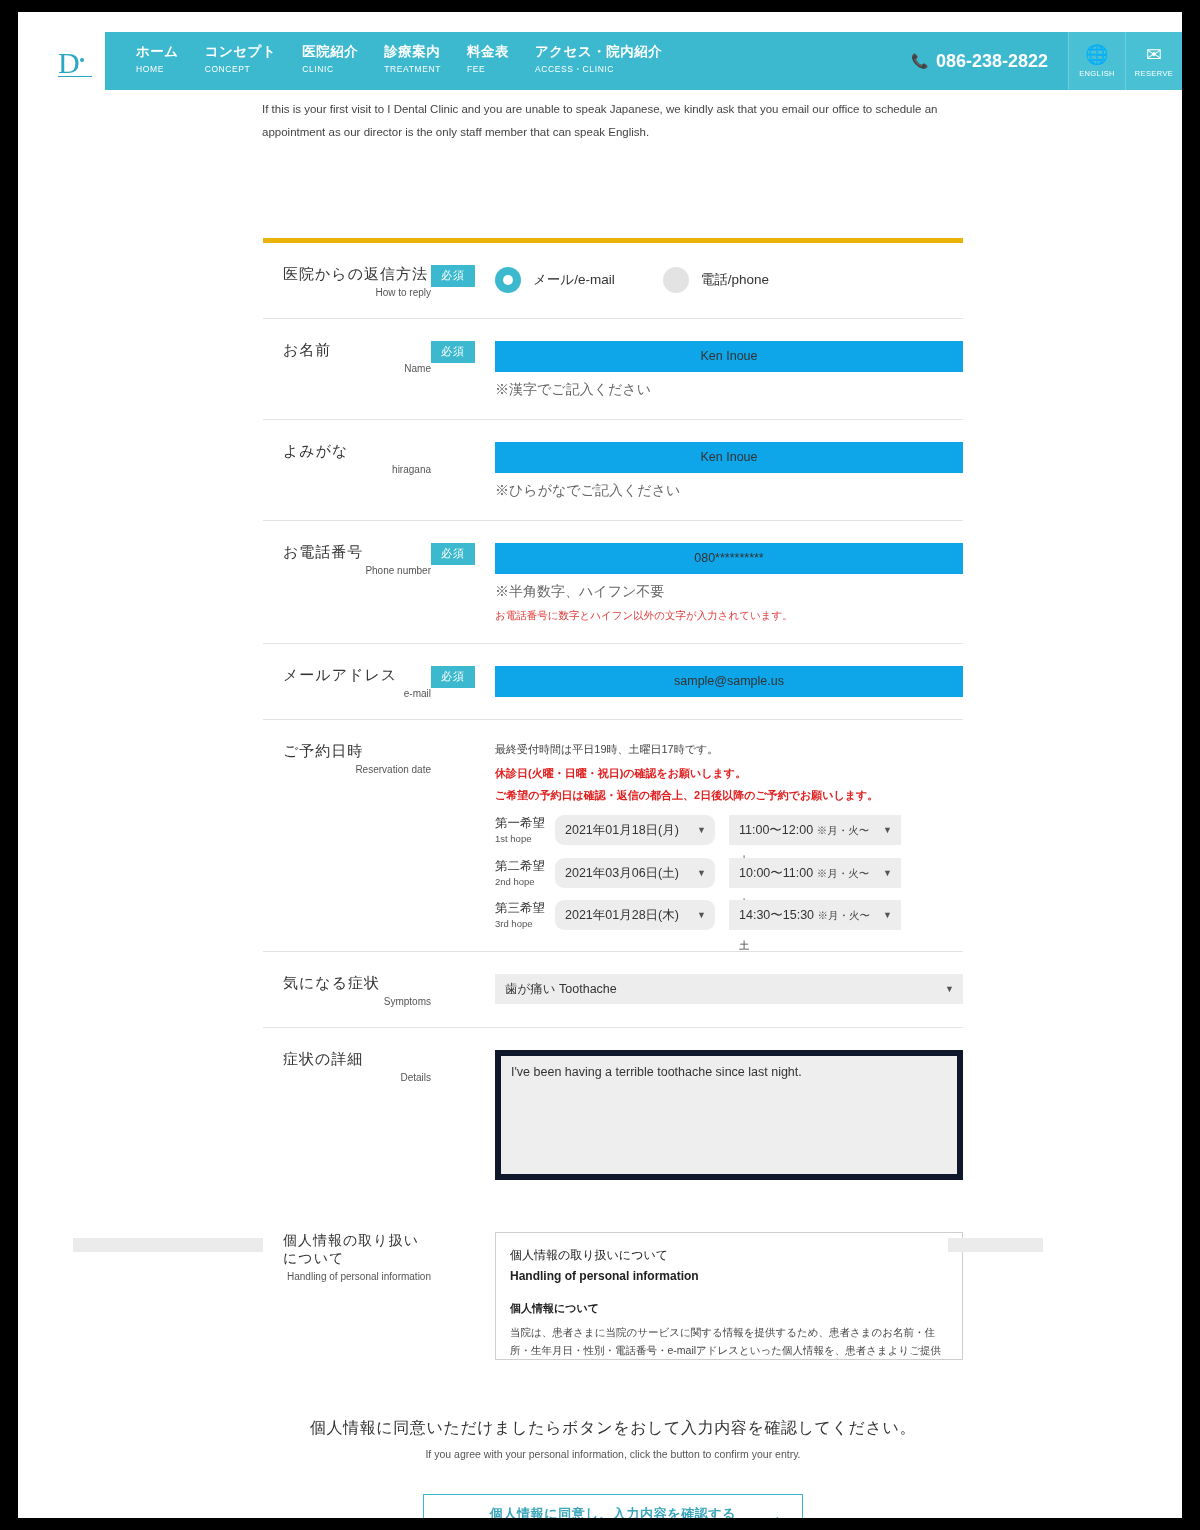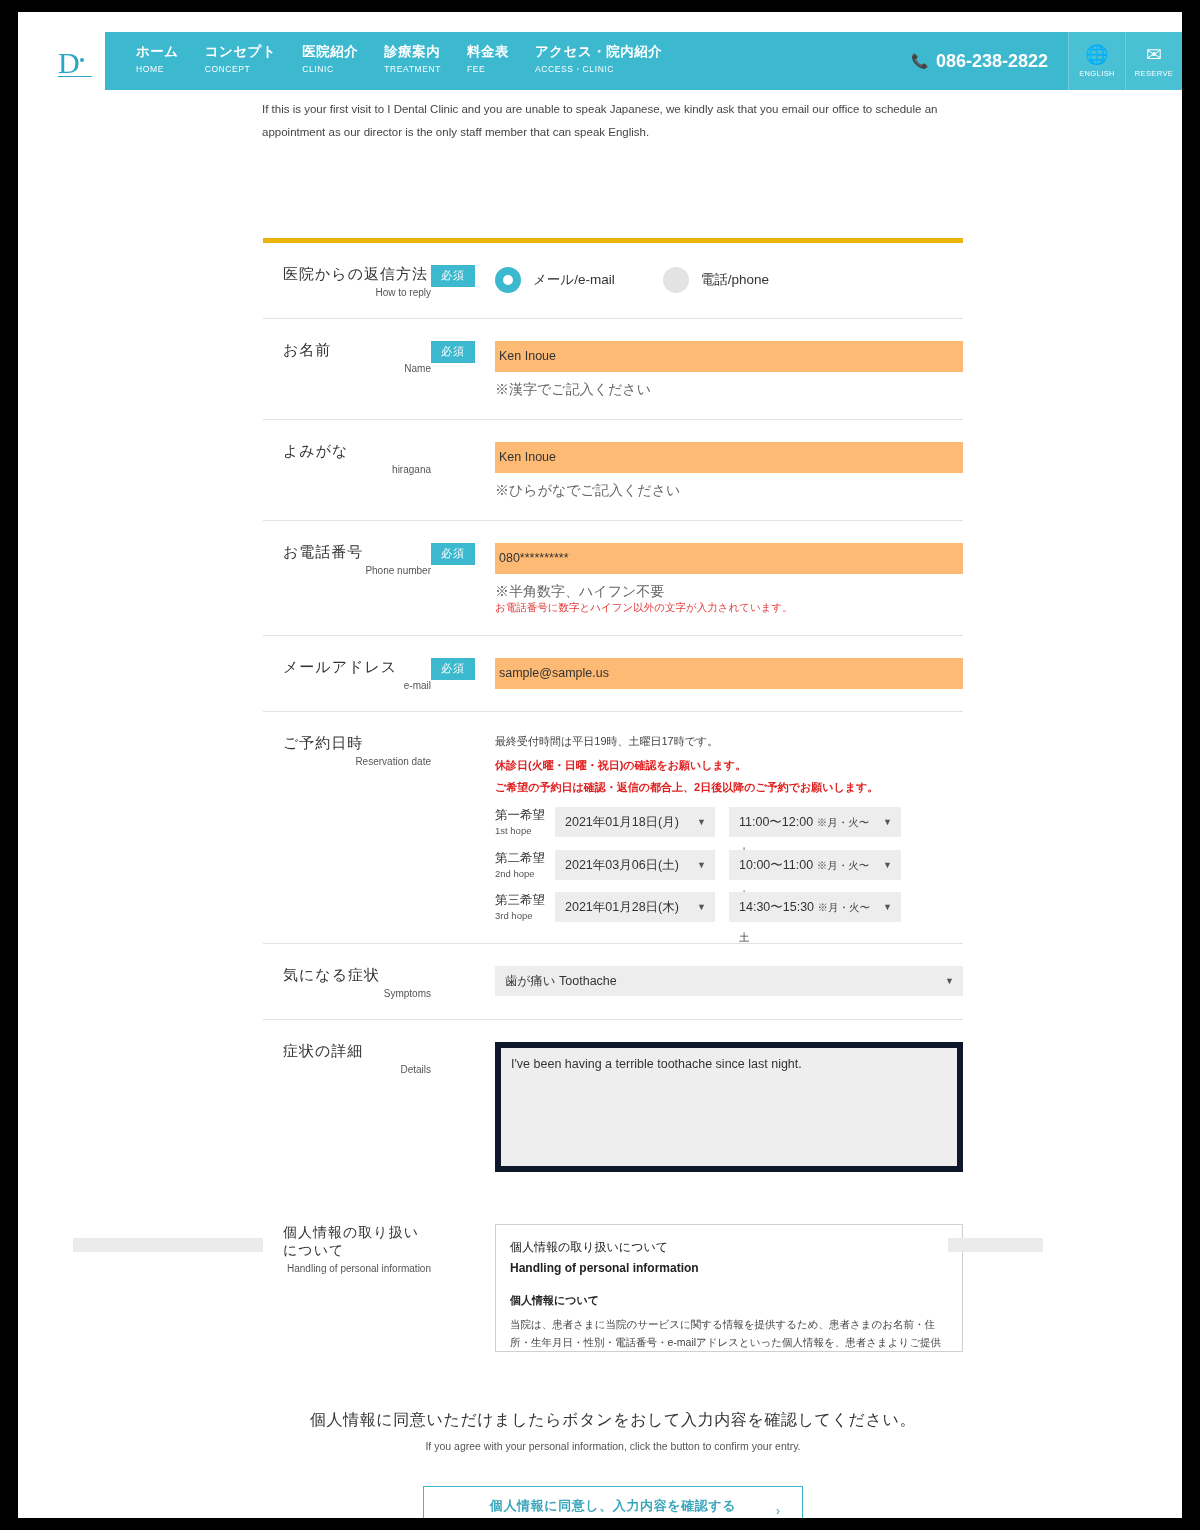--- a/index.html
+++ b/index.html
@@ -185,38 +185,40 @@
     letter-spacing: 1px;
   }
   .field {
     flex: 1;
     padding-left: 12px;
   }
   .textbox {
     display: block;
     width: 100%;
     box-sizing: border-box;
-    background: #fdba74;
+    background: #0ea5e9;
     border: none;
     height: 31px;
     line-height: 31px;
-    padding: 0 4px;
+    padding: 0 10px;
     font-size: 12.5px;
     color: #333;
     font-family: "Liberation Sans", sans-serif;
+    text-align: center;
   }
   .note {
     font-size: 14px;
     color: #666;
     margin-top: 9px;
     display: block;
   }
   .error {
     font-size: 10.5px;
     color: #e23b3b;
+    margin-top: 8px;
     display: block;
   }
   .radios { display: flex; align-items: center; padding-top: 2px; }
   .radio {
     display: flex;
     align-items: center;
     margin-right: 48px;
     cursor: pointer;
   }
   .radio .circle {
@@ -265,21 +267,21 @@
     box-sizing: border-box;
     cursor: pointer;
   }
   .select .caret {
     position: absolute;
     right: 9px;
     top: 0;
     font-size: 9px;
     color: #555;
   }
-  .sel-date { width: 160px; margin-right: 14px; }
+  .sel-date { width: 160px; margin-right: 14px; border-radius: 9px; }
   .sel-time { width: 172px; }
   .sel-time .sub { font-size: 10.5px; color: #444; }
   .sel-wide { width: 100%; }
 
   textarea.details {
     width: 100%;
     box-sizing: border-box;
     height: 130px;
     background: #eeeeee;
     border: 6px solid #0f172a;

